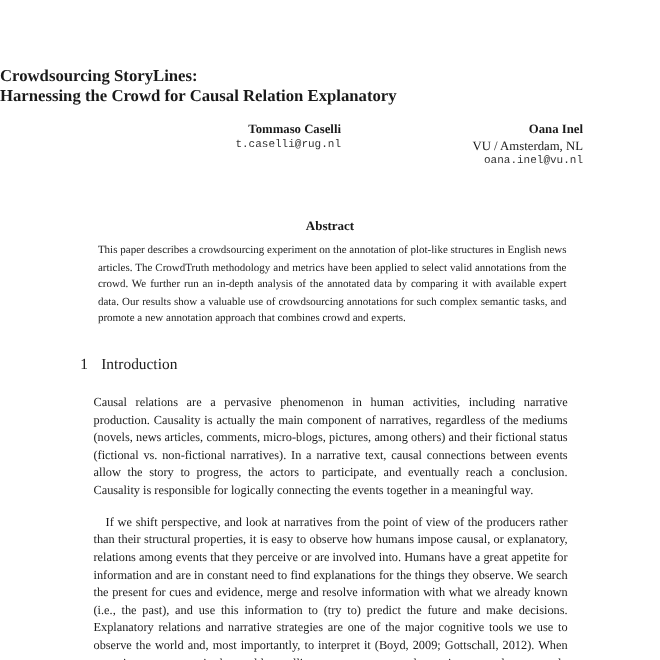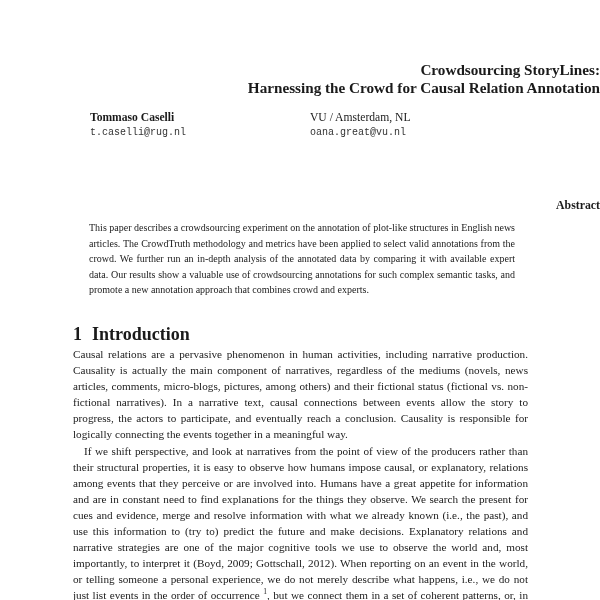--- a/index.html
+++ b/index.html
@@ -4,70 +4,71 @@
   <style>
     html, body { margin: 0; padding: 0; }
     body {
       width: 600px; height: 600px; overflow: hidden;
       background: #ffffff; color: #1a1a1a;
       font-family: "Liberation Serif", "DejaVu Serif", serif;
       position: relative;
     }
     .title {
       position: absolute; top: 61px; left: 0; width: 600px;
-      text-align: right; font-weight: bold; font-size: 15.2px; line-height: 18px;
+      text-align: left; font-weight: bold; font-size: 15.2px; line-height: 18px;
     }
     .authors {
       position: absolute; top: 111px; left: 0; width: 600px; height: 50px;
     }
     .author {
-      position: absolute; top: 0; width: 220px; text-align: left;
+      position: absolute; top: 0; width: 220px; text-align: right;
       font-size: 11.6px; line-height: 14.5px;
     }
     .author.a1 { left: 90px; }
     .author.a2 { left: 310px; }
     .author .name { font-weight: bold; }
     .author .email { font-family: "Liberation Mono", "DejaVu Sans Mono", monospace; font-size: 10px; color: #333; }
     .abstract-title {
       position: absolute; top: 198px; left: 0; width: 600px;
-      text-align: right; font-weight: bold; font-size: 11.8px;
+      text-align: center; font-weight: bold; font-size: 11.8px;
     }
     .abstract-body {
       position: absolute; top: 220px; left: 89px; width: 426px;
       font-size: 10px; line-height: 15.6px; text-align: justify;
     }
     .section-heading {
       position: absolute; top: 324px; left: 73px;
-      font-weight: bold; font-size: 18px;
+      font-weight: normal; font-size: 14px;
     }
     .section-heading .num { display: inline-block; width: 19px; }
     .intro {
       position: absolute; top: 346px; left: 73px; width: 455px;
       font-size: 11.2px; line-height: 16.1px; text-align: justify;
     }
-    .intro p { margin: 0; }
+    .intro p { margin: 12px; }
     .intro p.indent { text-indent: 11px; }
     .intro sup { font-size: 7.5px; vertical-align: 5px; line-height: 0; }
   </style>
 </head>
 <body>
 
 <div class="title">
   <div>Crowdsourcing StoryLines:</div>
-  <div>Harnessing the Crowd for Causal Relation Annotation</div>
+  <div>Harnessing the Crowd for Causal Relation Explanatory</div>
 </div>
 
 <div class="authors">
   <div class="author a1">
     <div class="name">Tommaso Caselli</div>
     <div class="email">t.caselli@rug.nl</div>
   </div>
   <div class="author a2">
+    <div class="name">Oana Inel</div>
     <div class="aff">VU / Amsterdam, NL</div>
-    <div class="email">oana.great@vu.nl</div>
+    <div class="email">oana.inel@vu.nl</div>
   </div>
 </div>
 
 <div class="abstract-title">Abstract</div>
 <div class="abstract-body">This paper describes a crowdsourcing experiment on the annotation of plot-like structures in English news articles. The CrowdTruth methodology and metrics have been applied to select valid annotations from the crowd. We further run an in-depth analysis of the annotated data by comparing it with available expert data. Our results show a valuable use of crowdsourcing annotations for such complex semantic tasks, and promote a new annotation approach that combines crowd and experts.</div>
 
 <div class="section-heading">
   <span class="num">1</span><span>Introduction</span>
 </div>
 

